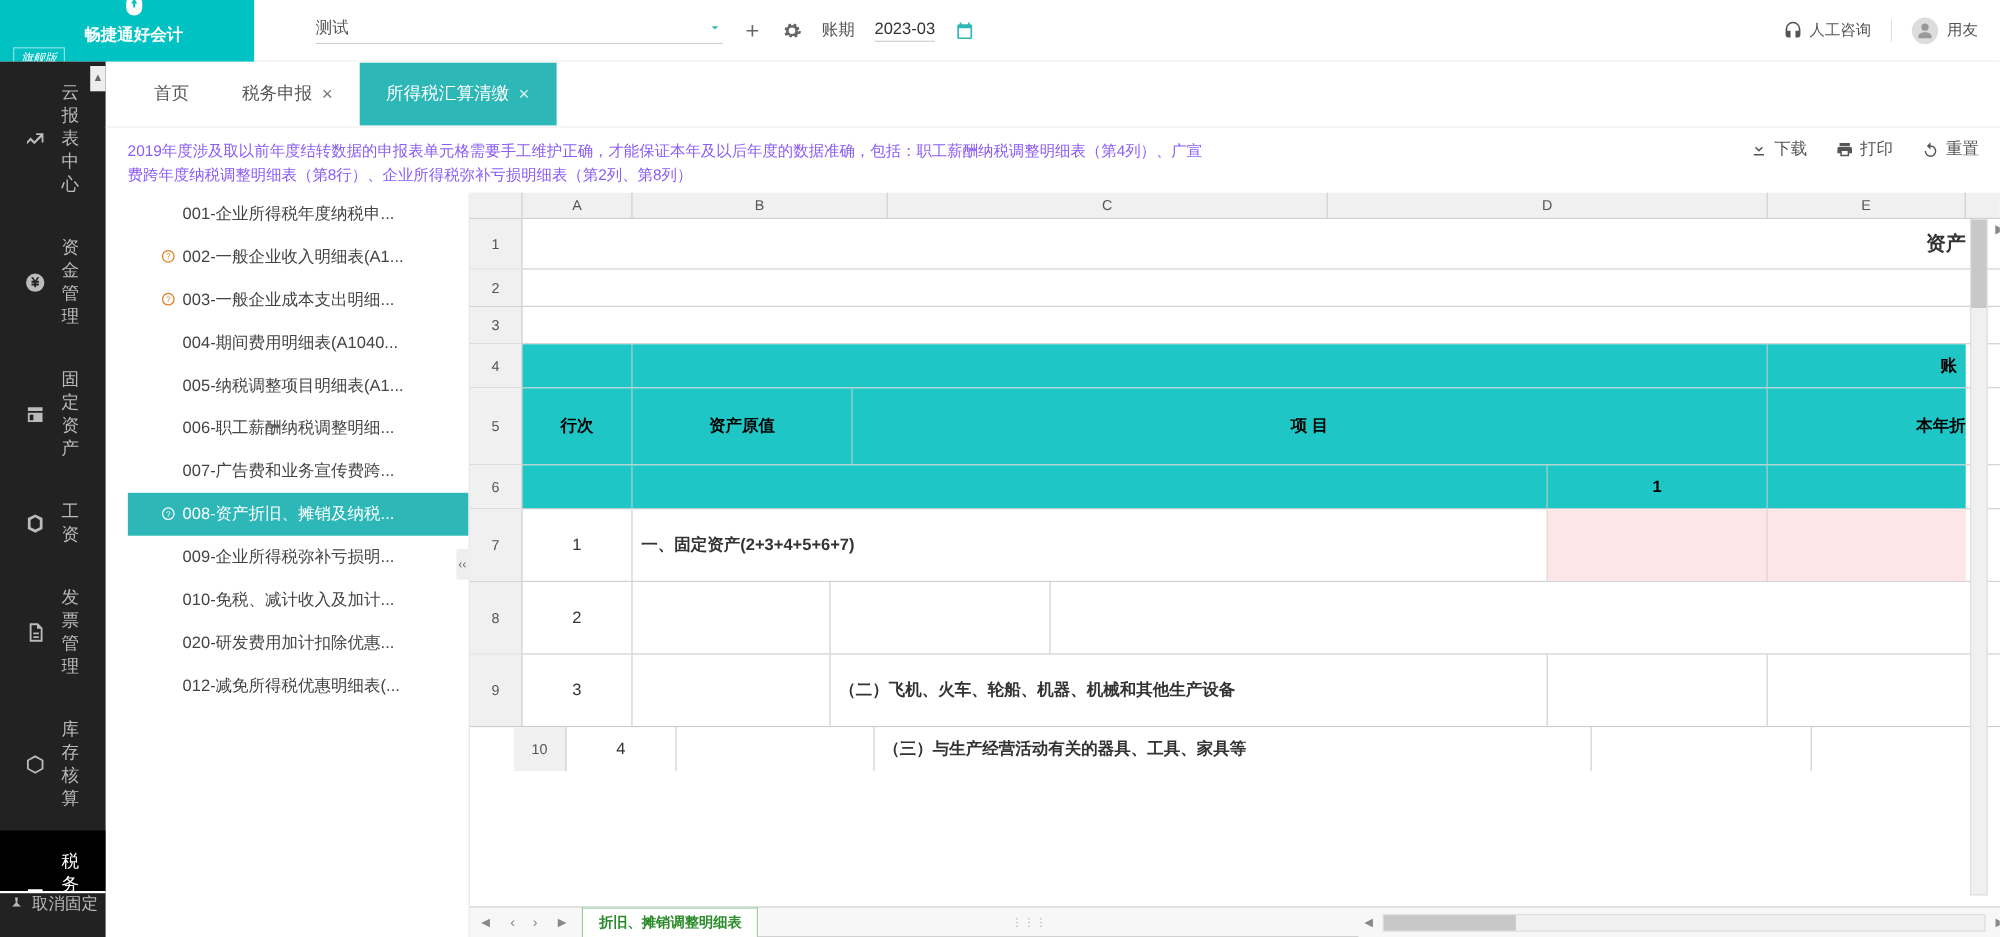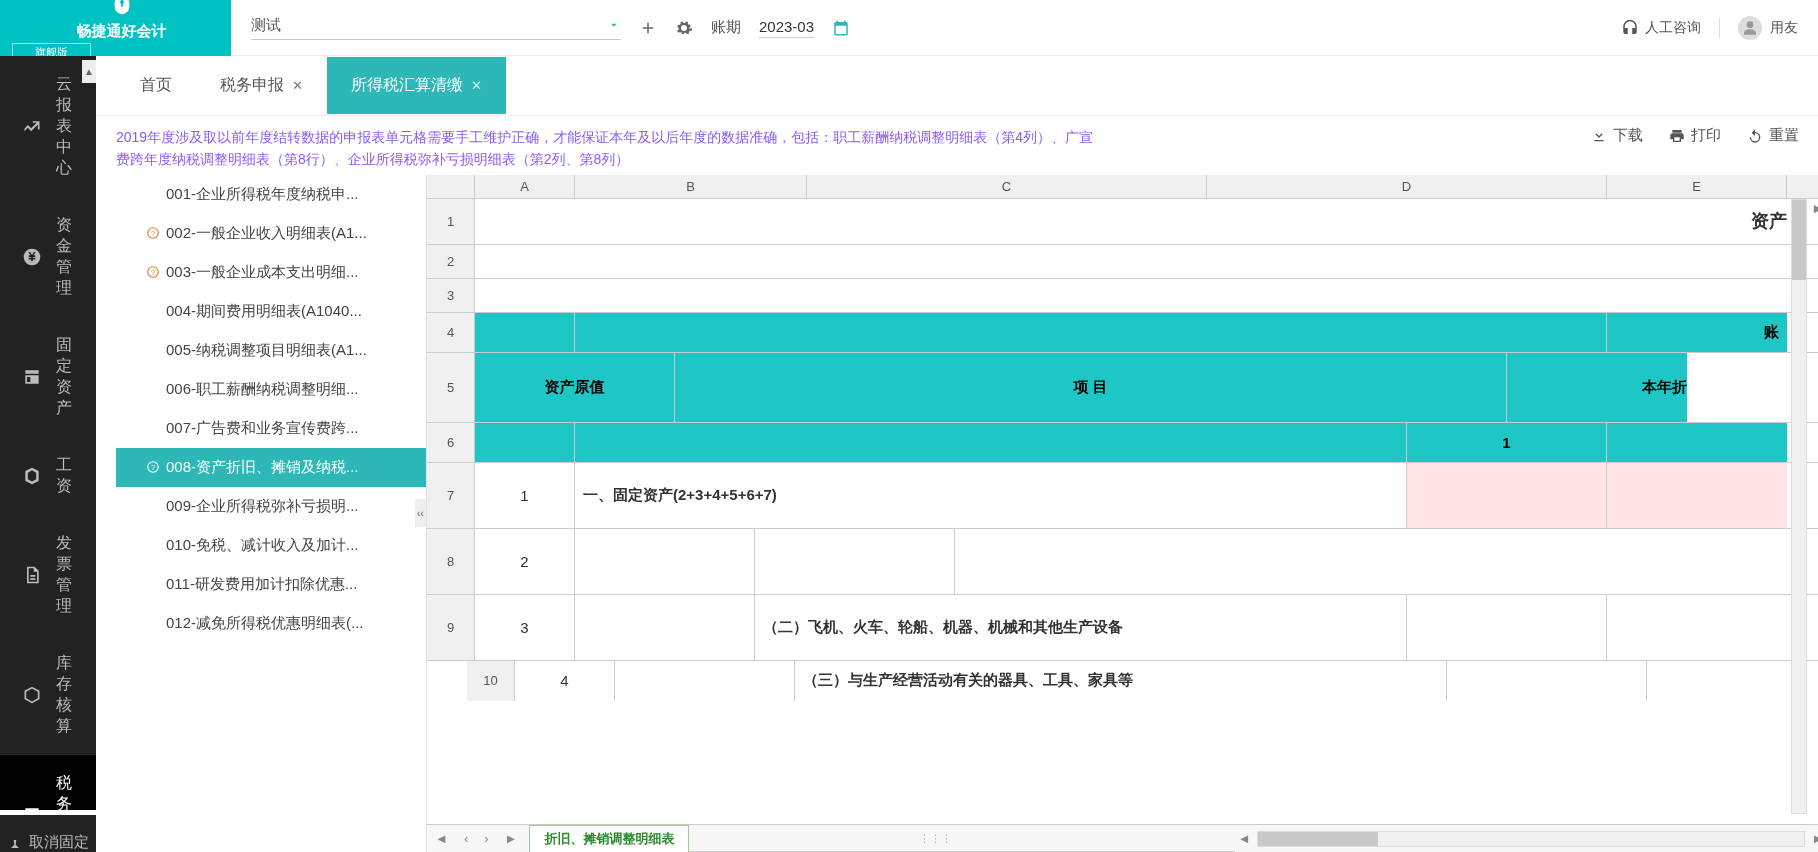--- a/index.html
+++ b/index.html
@@ -4,43 +4,43 @@
 <style>
 * { margin: 0; padding: 0; box-sizing: border-box; }
 body { font-family: "Microsoft YaHei", Arial, sans-serif; font-size: 13px; color: #333; overflow: hidden; width: 1818px; height: 852px; background: #fff; }
 
 
 .top-header { height: 56px; display: flex; align-items: center; border-bottom: 1px solid #eee; }
 .brand-block { width: 231px; height: 56px; background: #00c2c2; color: #fff; display: flex; flex-direction: column; justify-content: center; padding-left: 12px; }
 .brand-row { display: flex; align-items: center; gap: 6px; flex-direction: column; }
 .brand-logo-svg { width: 22px; height: 22px; }
 .brand-name { font-size: 15px; font-weight: bold; }
-.brand-sub { font-size: 11px; margin-top: 2px; padding: 1px 22px; border: 1px solid rgba(255,255,255,0.6); display: inline-block; margin-left: 0; width: fit-content; }
-.header-right { flex: 1; display: flex; align-items: center; padding: 0 20px; gap: 18px; }
+.brand-sub { font-size: 11px; margin-top: 2px; padding: 1px 6px; border: 1px solid rgba(255,255,255,0.6); display: inline-block; margin-left: 0; width: fit-content; font-style: italic; }
+.header-right { flex: 1; display: flex; align-items: center; padding: 0 20px; gap: 18px; margin-left: 36px; }
 .company-select { display: flex; align-items: center; min-width: 370px; border-bottom: 1px solid #ccc; padding-bottom: 4px; color: #555; font-size: 15px; cursor: pointer; }
 .company-select .chev { margin-left: auto; color: #2db7b7; }
 .hdr-icon { color: #666; font-size: 18px; cursor: pointer; }
 .period-lbl { color: #555; font-size: 15px; }
 .period-val { color: #333; font-size: 15px; border-bottom: 1px solid #ccc; padding-bottom: 2px; }
 .header-spacer { flex: 1; }
 .hdr-support { display: flex; align-items: center; gap: 6px; color: #555; cursor: pointer; font-size: 14px; }
 .hdr-divider { width: 1px; height: 20px; background: #ddd; }
 .hdr-user { display: flex; align-items: center; gap: 8px; color: #555; font-size: 14px; cursor: pointer; }
 .avatar { width: 24px; height: 24px; border-radius: 50%; background: #ddd; display: flex; align-items: center; justify-content: center; }
 
 
 .app-body { display: flex; height: calc(852px - 56px); }
 .sidebar { width: 231px; background: #222; color: #9aa0a6; display: flex; flex-direction: column; position: relative; }
 .sidebar-scroll { flex: 1; overflow: hidden; }
 .side-item { display: flex; align-items: center; gap: 14px; padding: 18px 22px; font-size: 16px; cursor: pointer; color: #bbb; }
 .side-item.active { background: #000; color: #fff; }
 .side-icon { width: 22px; height: 22px; display: inline-flex; align-items: center; justify-content: center; }
 .side-toggle { position: absolute; right: -1px; top: 4px; width: 16px; bottom: 42px; display: flex; flex-direction: column; align-items: center; }
 .side-toggle .arrow { background: #eee; color: #666; font-size: 10px; padding: 6px 2px; cursor: pointer; }
-.sidebar-footer { height: 42px; display: flex; align-items: flex-end; justify-content: center; gap: 6px; color: #bbb; font-size: 15px; cursor: pointer; border-top: 5px solid #ffffff; }
+.sidebar-footer { height: 42px; display: flex; align-items: flex-start; justify-content: center; gap: 6px; color: #bbb; font-size: 15px; cursor: pointer; border-top: 2px solid #ffffff; }
 
 
 .main { flex: 1; display: flex; flex-direction: column; position: relative; }
 .tabs-bar { height: 60px; display: flex; align-items: center; padding: 0 20px; border-bottom: 1px solid #eee; gap: 0; }
 .tab { padding: 18px 24px; font-size: 16px; color: #555; cursor: pointer; display: flex; align-items: center; gap: 8px; }
 .tab.active { background: #2db7b7; color: #fff; }
 .tab .close-x { font-size: 13px; opacity: 0.8; }
 .tabs-spacer { flex: 1; }
 .tabs-close-all { font-size: 22px; color: #666; cursor: pointer; padding: 0 8px; }
 
@@ -348,21 +348,21 @@
             <div class="form-item">
               <span class="help-icon"></span>
               <span>009-企业所得税弥补亏损明...</span>
             </div>
             <div class="form-item">
               <span class="help-icon"></span>
               <span>010-免税、减计收入及加计...</span>
             </div>
             <div class="form-item">
               <span class="help-icon"></span>
-              <span>011-研发费用加计扣除优惠...</span>
+              <span>020-研发费用加计扣除优惠...</span>
             </div>
             <div class="form-item">
               <span class="help-icon"></span>
               <span>012-减免所得税优惠明细表(...</span>
             </div>
           </div>
         <div class="form-list-collapse">‹‹</div>
       </div>
 
       <div class="sheet-wrap">
@@ -391,20 +391,21 @@
 
           <div class="sheet-row r4">
             <div class="row-h">4</div>
             <div class="cell teal colA" style="border-bottom:none"></div>
             <div class="cell teal" style="width:1032px;border-bottom:none"></div>
             <div class="cell teal colE br-none" style="justify-content:flex-end">账</div>
           </div>
 
           <div class="sheet-row r5">
             <div class="row-h">5</div>
+            <div class="cell teal colA">行次</div>
             <div class="cell teal" style="width:200px">资产原值</div>
             <div class="cell teal" style="width:832px;justify-content:center">项 目</div>
             <div class="cell teal colE br-none" style="justify-content:flex-end;padding-right:0">本年折</div>
           </div>
 
           <div class="sheet-row r6">
             <div class="row-h">6</div>
             <div class="cell teal colA"></div>
             <div class="cell teal" style="width:832px"></div>
             <div class="cell teal" style="width:200px;justify-content:center">1</div>

